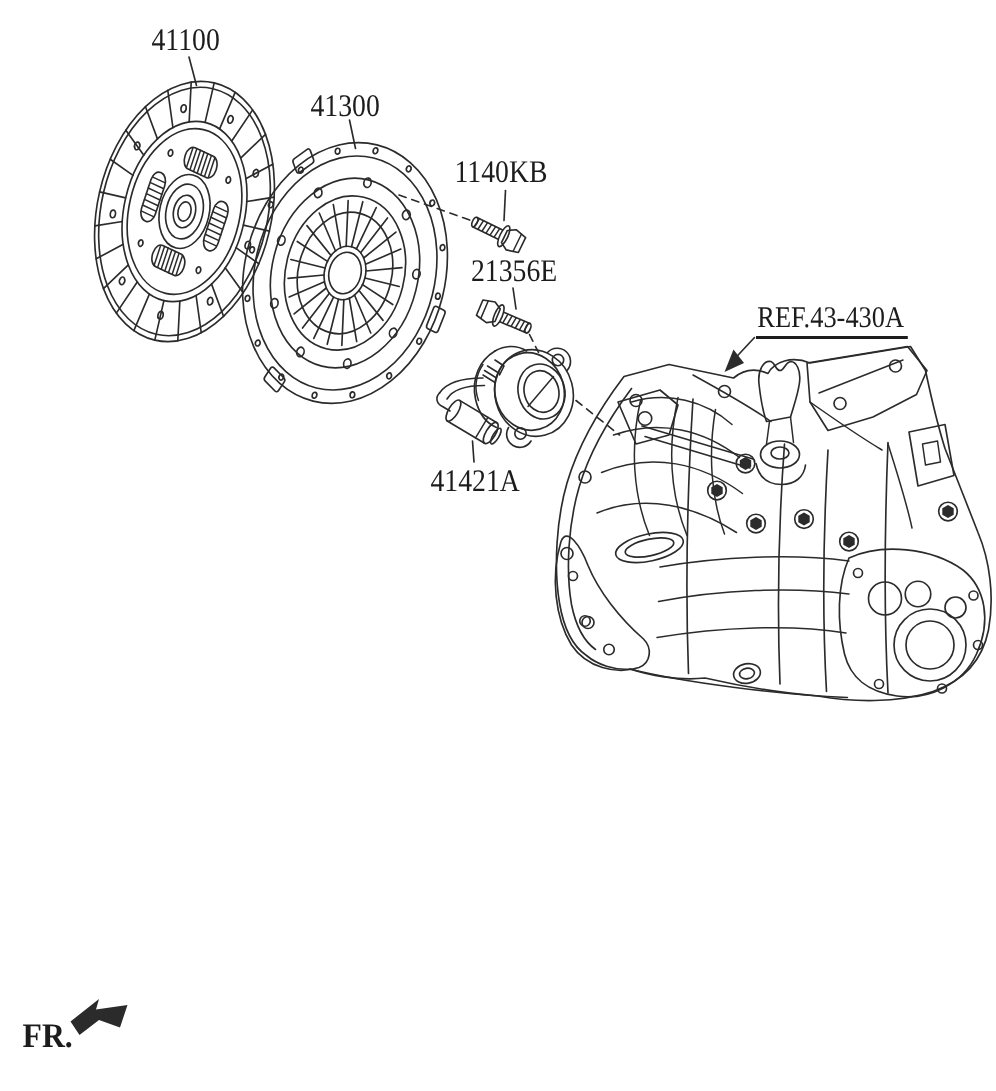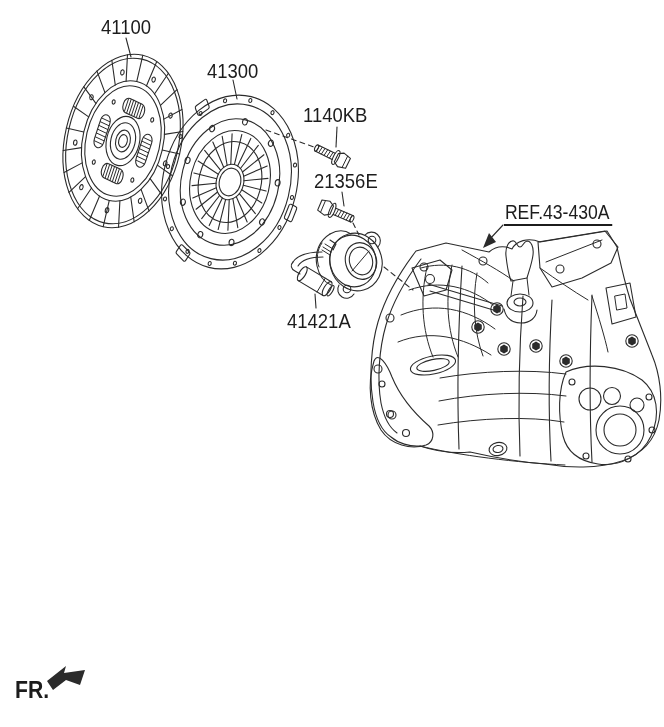--- a/index.html
+++ b/index.html
@@ -3,21 +3,21 @@
 <meta charset="utf-8">
 <style>
   :root{
     --bg:#ffffff;
     --line:#2b2b2b;
     --text:#1c1c1c;
   }
   html,body{margin:0;padding:0;background:var(--bg);}
   body{width:664px;height:727px;overflow:hidden;position:relative;
        font-family:"Liberation Sans",sans-serif;}
-  .canvas{position:absolute;inset:0;width:664px;height:727px;}
+  .canvas{position:absolute;inset:0;width:664px;height:727px;font-family:Liberation Serif, serif;}
   svg.art{position:absolute;left:0;top:0;}
   svg.art *{vector-effect:non-scaling-stroke;}
   svg.art path,svg.art line,svg.art circle,svg.art ellipse,svg.art rect{
     fill:none;stroke:var(--line);stroke-width:1.1;
     stroke-linecap:round;stroke-linejoin:round;
   }
   svg.art .fill{fill:var(--line);stroke:none;}
   svg.art .dash{stroke-dasharray:5 4;stroke-width:1;}
   svg.art .thin{stroke-width:1;}
   .callout{

